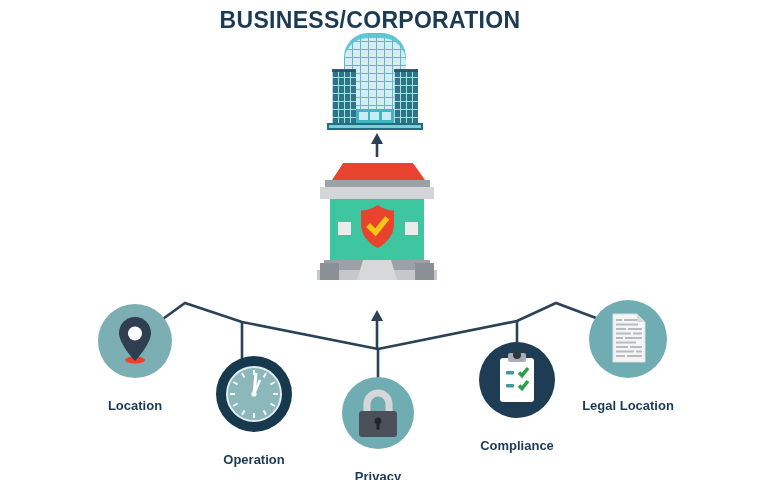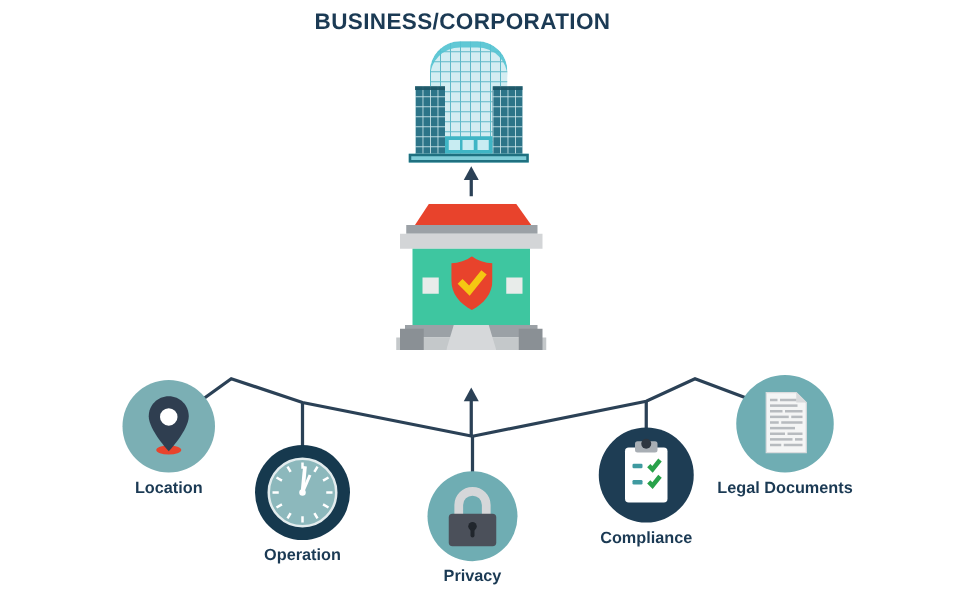--- a/index.html
+++ b/index.html
@@ -9,21 +9,21 @@
     --gray-light:#d3d5d7; --gray-mid:#9ba1a6; --gray-dark:#8a9095; --gray-base:#c4c8ca;
     --tower-light:#d4edf2; --tower-grid:#5fb9c8; --tower-dark:#2c7488; --tower-teal:#3fb5c5;
     --tower-base:#7fcdd8; --tower-base-edge:#1f7080;
     --lock-body:#4b505a; --lock-shackle:#d5d7d9; --check-green:#28a24a; --dash-teal:#3f9aa0;
     --pin-dark:#2f3e50; --paper:#f4f5f5; --paper-line:#b7bbbf; --white:#ffffff;
   }
   *{margin:0;padding:0;box-sizing:border-box;}
   body{background:#fff;font-family:"Liberation Sans",sans-serif;}
   .canvas{position:relative;width:768px;height:480px;background:var(--white);overflow:hidden;}
   .title{position:absolute;left:0;width:740px;text-align:center;color:var(--navy);
-         font-weight:800;font-size:18px;letter-spacing:.3px;}
+         font-weight:800;font-size:23px;letter-spacing:.3px;}
   .t-business{top:7px;}
   .t-agent{top:283px;}
 
   
   .sky{position:absolute;left:327px;top:33px;width:96px;height:97px;}
   .sky .center{position:absolute;left:17px;top:0;width:62px;height:90px;
     background-color:var(--tower-light);
     background-image:linear-gradient(var(--tower-grid) 1px,transparent 1px),
                      linear-gradient(90deg,var(--tower-grid) 1px,transparent 1px);
     background-size:8px 8px;border-radius:24px 24px 0 0;
@@ -60,23 +60,23 @@
   
   svg.wires{position:absolute;left:0;top:0;}
 
   
   .node{position:absolute;width:160px;display:flex;flex-direction:column;align-items:center;}
   .bubble{border-radius:50%;display:flex;align-items:center;justify-content:center;}
   .bubble.light{background:var(--teal-circle);}
   .bubble.light2{background:var(--teal-circle2);}
   .bubble.dark{background:var(--dark-circle);}
   .bubble.dark2{background:var(--dark-circle2);}
-  .node-label{margin-top:4px;font-size:13px;font-weight:700;color:var(--navy);white-space:nowrap;}
+  .node-label{margin-top:20px;font-size:13px;font-weight:700;color:var(--navy);white-space:nowrap;}
   .n-location{left:55px;top:304px;}  .n-location .bubble{width:74px;height:74px;}
-  .n-operation{left:162px;top:356px;}.n-operation .bubble{width:76px;height:76px;}
+  .n-operation{left:174px;top:356px;}.n-operation .bubble{width:76px;height:76px;}
   .n-privacy{left:298px;top:377px;}  .n-privacy .bubble{width:72px;height:72px;}
   .n-compliance{left:437px;top:342px;}.n-compliance .bubble{width:76px;height:76px;}
   .n-legal{left:548px;top:300px;}    .n-legal .bubble{width:78px;height:78px;}
 </style>
 </head>
 <body>
 
 <div class="canvas">
 
   <div class="title t-business">BUSINESS/CORPORATION</div>
@@ -210,16 +210,16 @@
           <rect x="27" y="41.5" width="20" height="2"></rect>
           <rect x="27" y="46" width="12" height="2"></rect>
             <rect x="41" y="46" width="12" height="2"></rect>
           <rect x="27" y="50.5" width="18" height="2"></rect>
             <rect x="47" y="50.5" width="6" height="2"></rect>
           <rect x="27" y="55" width="9" height="2"></rect>
             <rect x="38" y="55" width="15" height="2"></rect>
         </g>
       </svg>
     </div>
-    <div class="node-label">Legal Documents</div>
+    <div class="node-label">Legal Location</div>
   </div>
 
 </div>
 
 </body></html>

